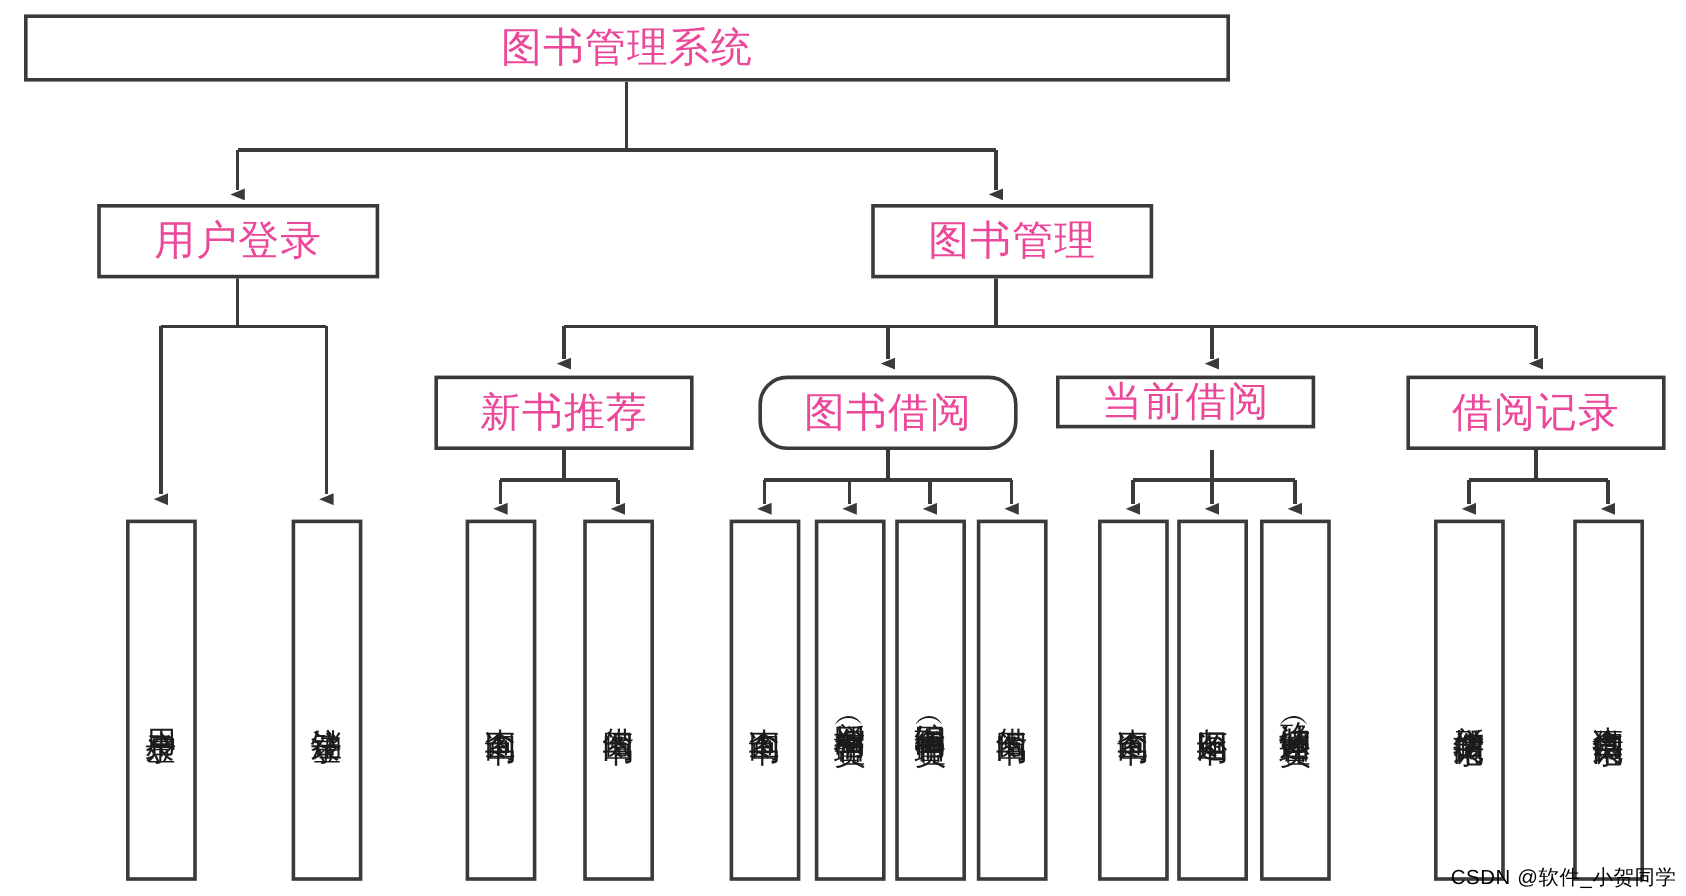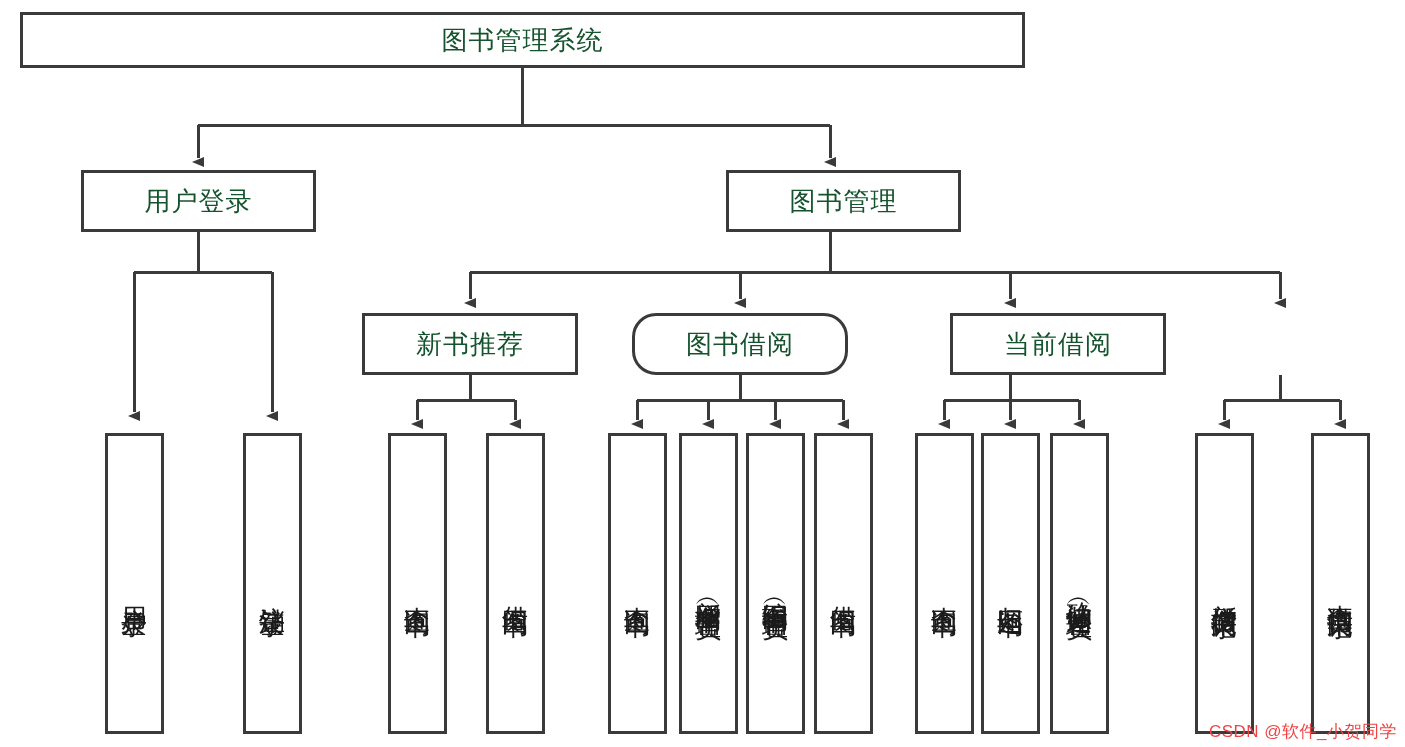--- a/index.html
+++ b/index.html
@@ -8,33 +8,33 @@
     font-family:"Liberation Sans","DejaVu Sans",sans-serif;
   }
   #diagram{position:absolute;left:0;top:0;width:1405px;height:747px;}
   .node-box{
     position:absolute;box-sizing:border-box;
     background:#ffffff;border:3px solid #3a3a3a;
   }
   .node-label-h{
     position:absolute;left:0;top:0;width:100%;height:100%;
     display:flex;align-items:center;justify-content:center;
-    font-size:26px;color:#14532d;letter-spacing:1px;white-space:nowrap;
+    font-size:34px;color:#ec4899;letter-spacing:1px;white-space:nowrap;
   }
   .node-label-v{
     position:absolute;left:0;top:0;width:100%;height:100%;
     display:flex;align-items:center;justify-content:center;
     font-size:26px;color:#1b1b1b;
     writing-mode:vertical-rl;text-orientation:upright;
     letter-spacing:2px;line-height:1;
     padding-top:12px;box-sizing:border-box;
   }
   #watermark{
     position:absolute;right:8px;bottom:4px;
-    font-size:17px;color:#ef4444;white-space:nowrap;
+    font-size:17px;color:#000000;white-space:nowrap;
     letter-spacing:0.5px;pointer-events:none;
   }
 </style>
 </head>
 <body>
 
 <div id="diagram">
 
   <svg width="1405" height="747" viewBox="0 0 1405 747" style="position:absolute;left:0;top:0;">
     <defs>
@@ -96,22 +96,25 @@
   <div class="node-box" style="left:712px;top:170px;width:235px;height:62px;margin-left:14px;">
     <span class="node-label-h">图书管理</span>
   </div>
 
   <div class="node-box" style="left:362px;top:313px;width:216px;height:62px;text-align:right;">
     <span class="node-label-h">新书推荐</span>
   </div>
   <div class="node-box" style="left:632px;top:313px;width:216px;height:62px;border-radius:24px;">
     <span class="node-label-h">图书借阅</span>
   </div>
-  <div class="node-box" style="left:950px;top:313px;width:216px;height:62px;">
+  <div class="node-box" style="left:880px;top:313px;width:216px;height:44px;">
     <span class="node-label-h">当前借阅</span>
+  </div>
+  <div class="node-box" style="left:1172px;top:313px;width:216px;height:62px;">
+    <span class="node-label-h">借阅记录</span>
   </div>
 
   <div class="node-box" style="left:105px;top:433px;width:59px;height:301px;">
     <span class="node-label-v">用户登录</span>
   </div>
   <div class="node-box" style="left:243px;top:433px;width:59px;height:301px;">
     <span class="node-label-v">注销登录</span>
   </div>
 
   <div class="node-box" style="left:388px;top:433px;width:59px;height:301px;">

